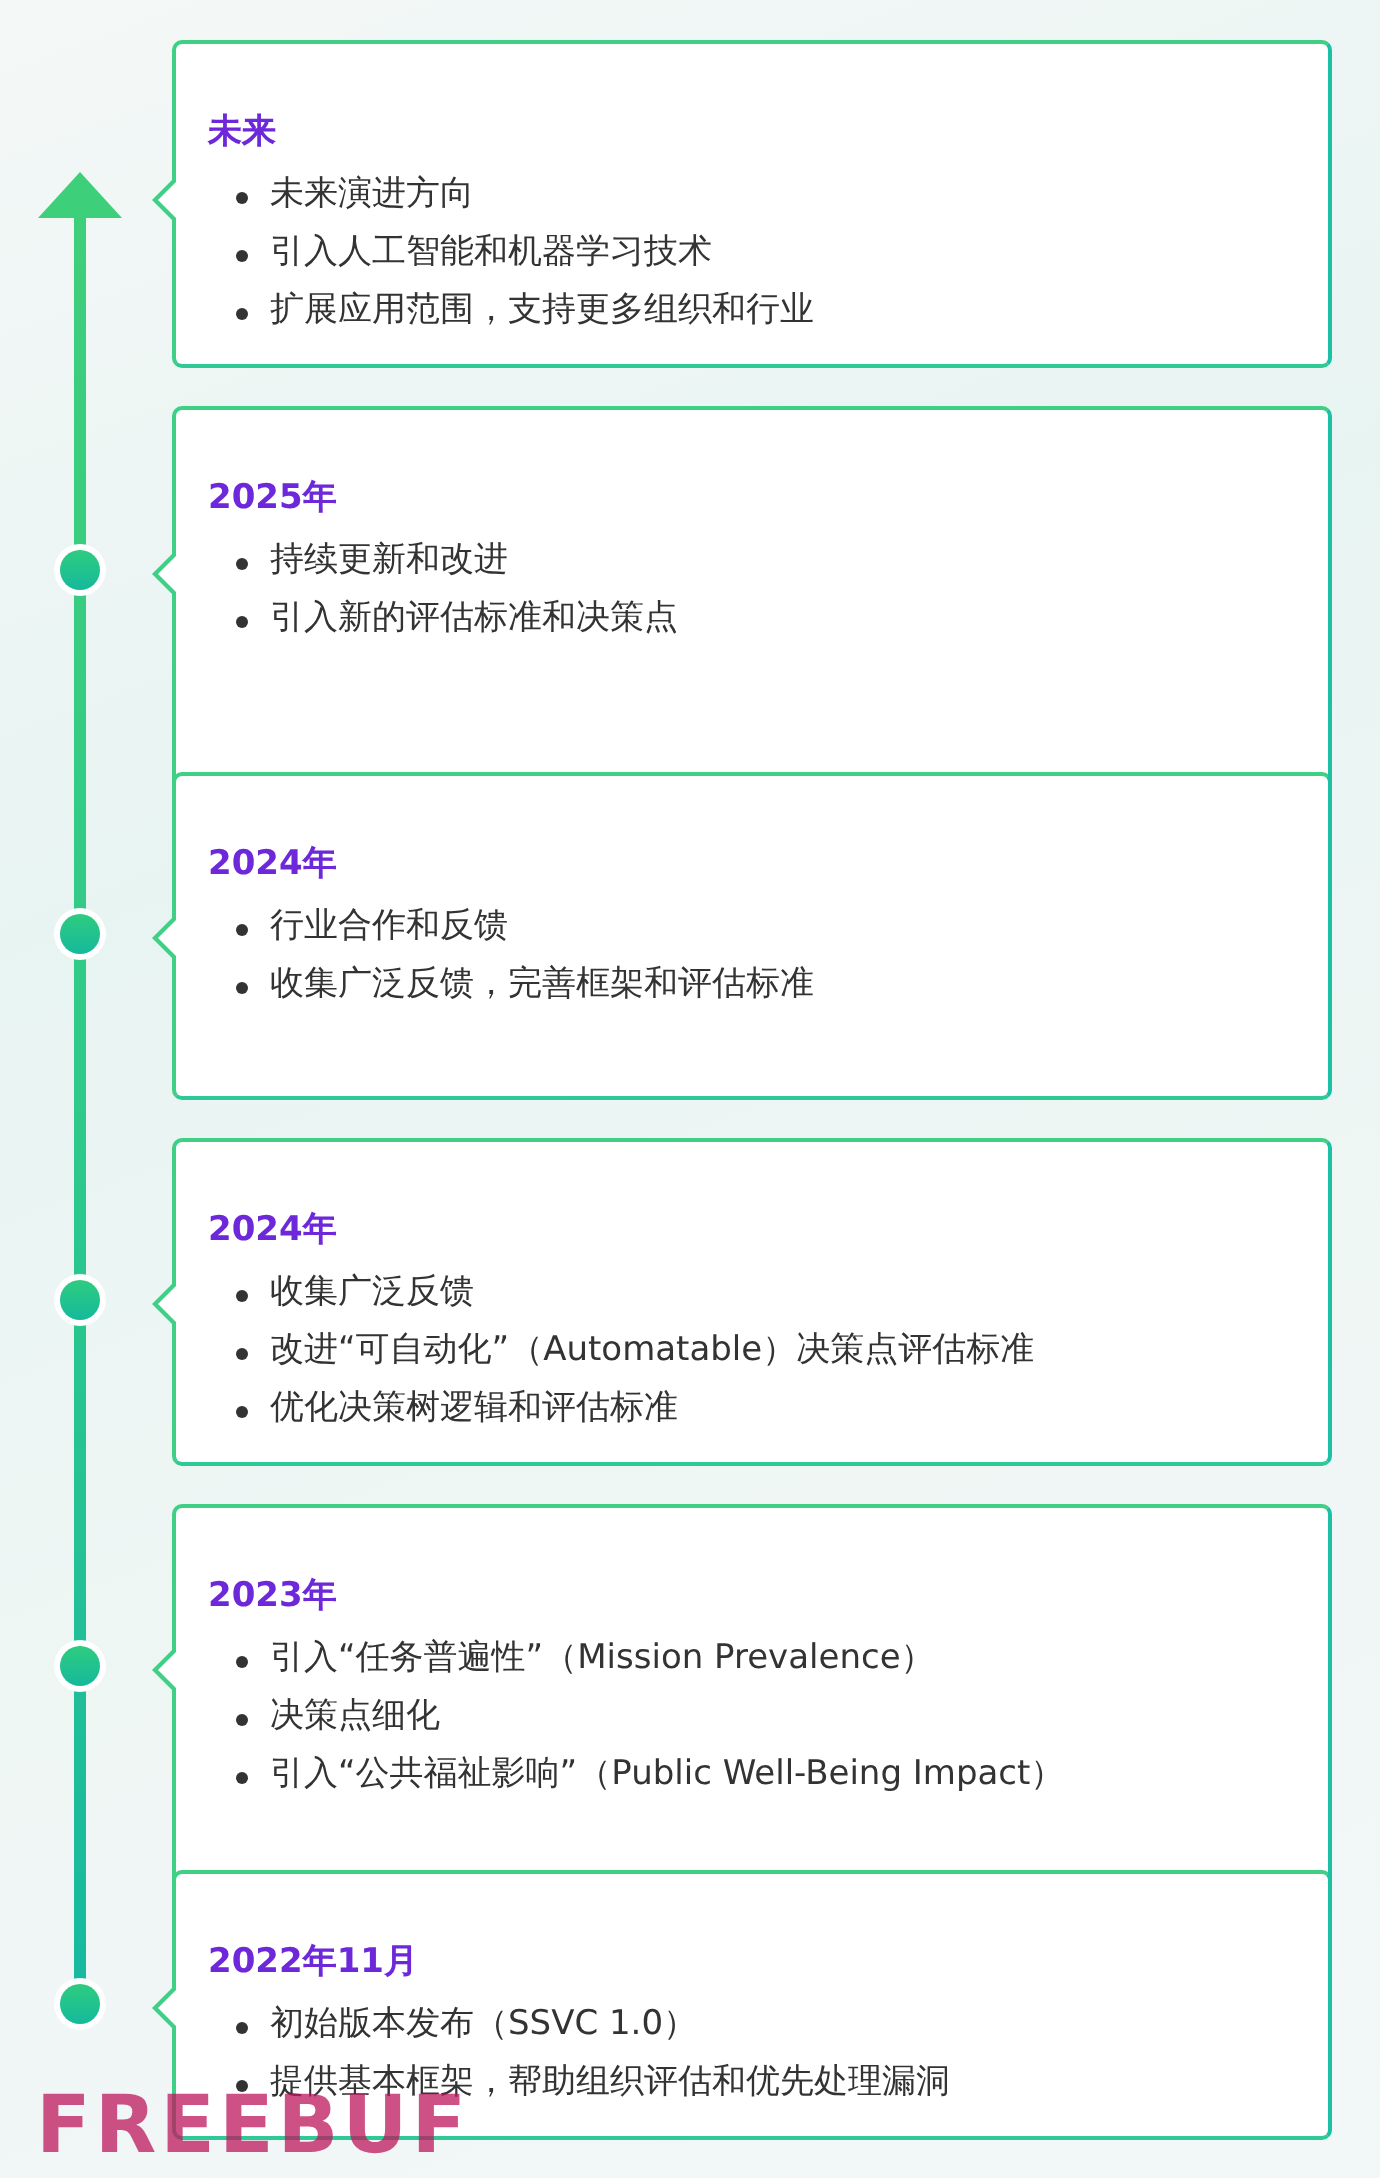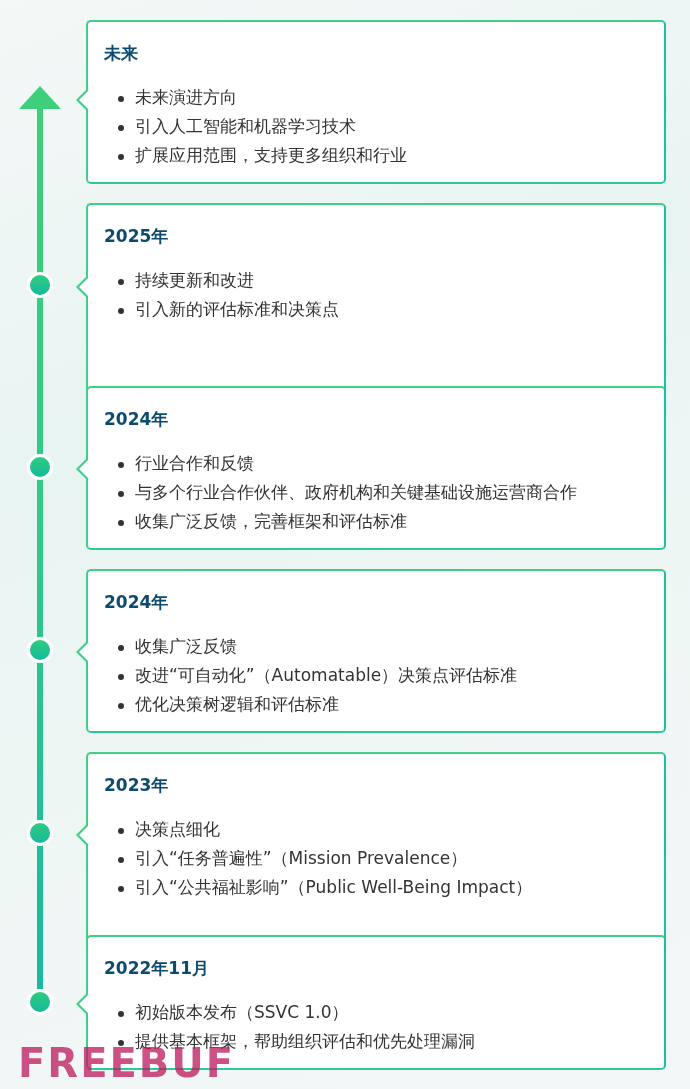--- a/index.html
+++ b/index.html
@@ -34,22 +34,22 @@
     position:absolute; left:-12px; width:0; height:0;
     border-top:12px solid transparent; border-bottom:12px solid transparent;
     border-right:12px solid #3fcf85;
   }
   .card .notch::after {
     content:""; position:absolute; left:3px; top:-10px; width:0; height:0;
     border-top:10px solid transparent; border-bottom:10px solid transparent;
     border-right:10px solid #fff;
   }
   .card-title {
-    position:absolute; left:16px; top:20px; font-size:17px; font-weight:bold;
-    color:#0c4a6e; letter-spacing:0px;
+    position:absolute; left:16px; top:32px; font-size:17px; font-weight:bold;
+    color:#6d28d9; letter-spacing:0px;
   }
   .items { position:absolute; left:30px; top:61px; margin:0; padding:0; list-style:none; }
   .items li {
     position:relative; padding-left:17px; font-size:17px; color:#333; line-height:29px; white-space:nowrap;
   }
   .items li::before {
     content:""; position:absolute; left:0; top:13px; width:6px; height:6px; border-radius:50%; background:#333;
   }
   .watermark {
     position:absolute; left:18px; top:1040px; font-size:40px; font-weight:bold;
@@ -85,41 +85,40 @@
     <li>持续更新和改进</li>
     <li>引入新的评估标准和决策点</li>
   </ul>
 </div>
 
 <div class="card" style="top:386px;height:164px">
   <span class="notch" style="top:69px"></span>
   <div class="card-title">2024年</div>
   <ul class="items">
     <li> 行业合作和反馈</li>
-    <li>与多个行业合作伙伴、政府机构和关键基础设施运营商合作</li>
     <li>收集广泛反馈，完善框架和评估标准</li>
   </ul>
 </div>
 
 <div class="card" style="top:569px;height:164px">
   <span class="notch" style="top:69px"></span>
   <div class="card-title">2024年</div>
   <ul class="items">
     <li>收集广泛反馈</li>
     <li>改进“可自动化”（Automatable）决策点评估标准</li>
     <li>优化决策树逻辑和评估标准</li>
   </ul>
 </div>
 
 <div class="card" style="top:752px;height:203px">
   <span class="notch" style="top:69px"></span>
   <div class="card-title">2023年</div>
   <ul class="items">
+    <li>引入“任务普遍性”（Mission Prevalence）</li>
     <li>决策点细化</li>
-    <li>引入“任务普遍性”（Mission Prevalence）</li>
     <li>引入“公共福祉影响”（Public Well-Being Impact）</li>
   </ul>
 </div>
 
 <div class="card" style="top:935px;height:135px">
   <span class="notch" style="top:55px"></span>
   <div class="card-title">2022年11月</div>
   <ul class="items">
     <li>初始版本发布（SSVC 1.0）</li>
     <li>提供基本框架，帮助组织评估和优先处理漏洞</li>

